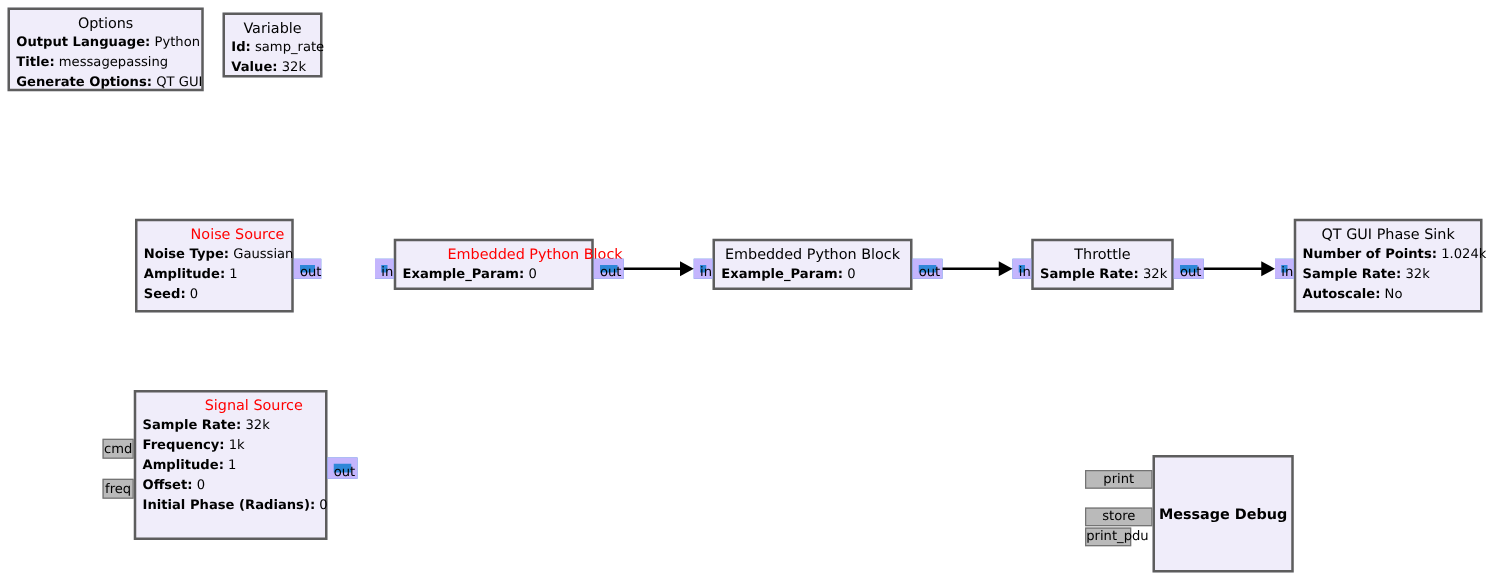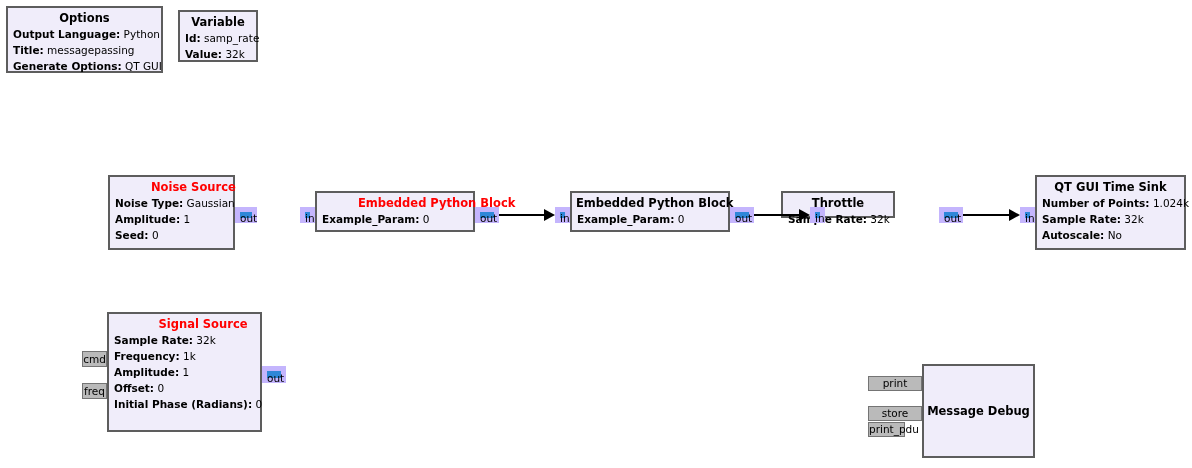--- a/index.html
+++ b/index.html
@@ -9,21 +9,21 @@
     font-family:"DejaVu Sans", "Liberation Sans", sans-serif;
     color:#000;
   }
   .block {
     position:absolute;
     background:#f0edfa;
     border:2px solid #5d5d5d;
     box-sizing:border-box;
   }
   .block .title {
-    font-weight:bold; font-size:11.5px; line-height:16px;
+    font-weight:normal; font-size:11.5px; line-height:16px;
     text-align:center; padding:2px 4px 0 4px; white-space:nowrap;
   }
   .block .title.error { color:#ff0000;padding-left:41px; }
   .param {
     font-size:10.5px; line-height:16px; padding:0 5px; white-space:nowrap;
   }
   .param .lbl { font-weight:bold; }
   .center-title {
     display:flex; align-items:center; justify-content:center;
     height:100%; font-weight:bold; font-size:11.5px; white-space:nowrap;text-align:center;
@@ -76,29 +76,29 @@
 <div class="port stream" style="left:300px;top:207px;width:15px;height:16px">in</div>
 <div class="port stream" style="left:475px;top:207px;width:24px;height:16px">out</div>
 
 <div class="block" style="left:570px;top:191px;width:160px;height:41px">
   <div class="title">Embedded Python Block</div>
   <div class="param"><span class="lbl">Example_Param:</span> <span>0</span></div>
 </div>
 <div class="port stream" style="left:555px;top:207px;width:15px;height:16px">in</div>
 <div class="port stream" style="left:730px;top:207px;width:24px;height:16px">out</div>
 
-<div class="block" style="left:781px;top:191px;width:114px;height:27px">
+<div class="block" style="left:825px;top:191px;width:114px;height:41px">
   <div class="title">Throttle</div>
   <div class="param"><span class="lbl">Sample Rate:</span> <span>32k</span></div>
 </div>
 <div class="port stream" style="left:810px;top:207px;width:15px;height:16px">in</div>
 <div class="port stream" style="left:939px;top:207px;width:24px;height:16px">out</div>
 
 <div class="block" style="left:1035px;top:175px;width:151px;height:75px">
-  <div class="title">QT GUI Time Sink</div>
+  <div class="title">QT GUI Phase Sink</div>
   <div class="param"><span class="lbl">Number of Points:</span> <span>1.024k</span></div>
   <div class="param"><span class="lbl">Sample Rate:</span> <span>32k</span></div>
   <div class="param"><span class="lbl">Autoscale:</span> <span>No</span></div>
 </div>
 <div class="port stream" style="left:1020px;top:207px;width:15px;height:16px">in</div>
 
 <div class="block" style="left:107px;top:312px;width:155px;height:120px">
   <div class="title error">Signal Source</div>
   <div class="param"><span class="lbl">Sample Rate:</span> <span>32k</span></div>
   <div class="param"><span class="lbl">Frequency:</span> <span>1k</span></div>

